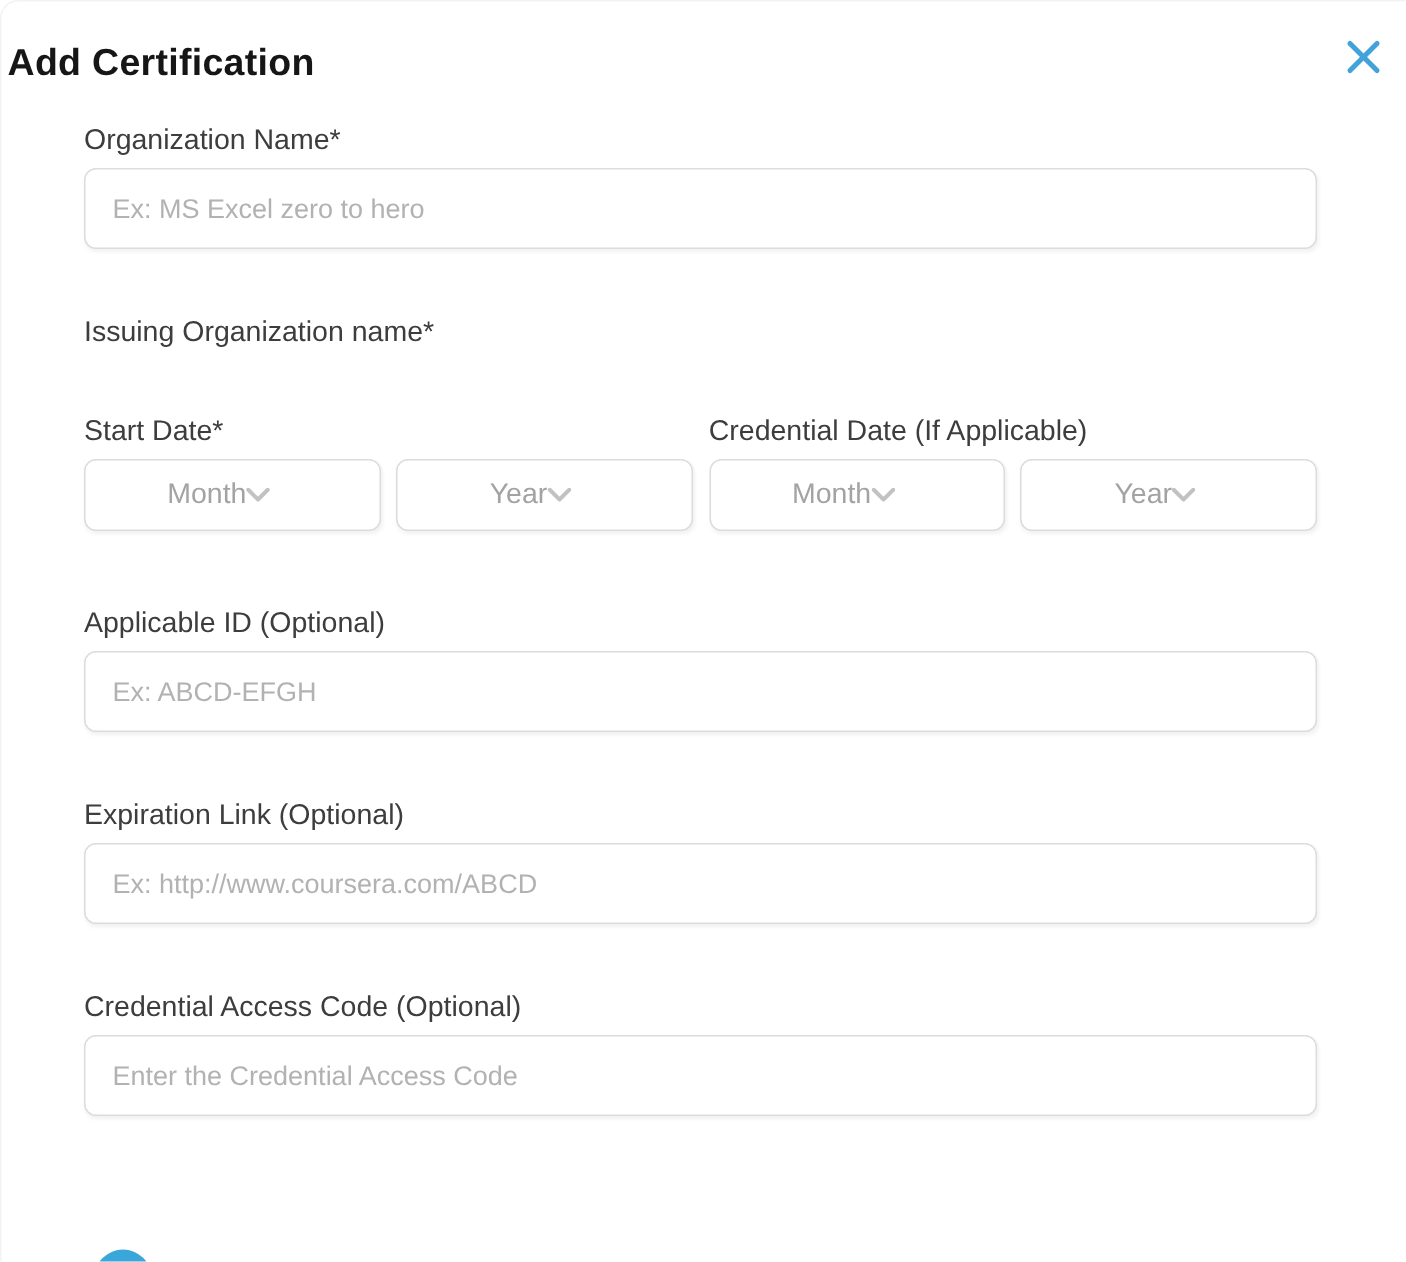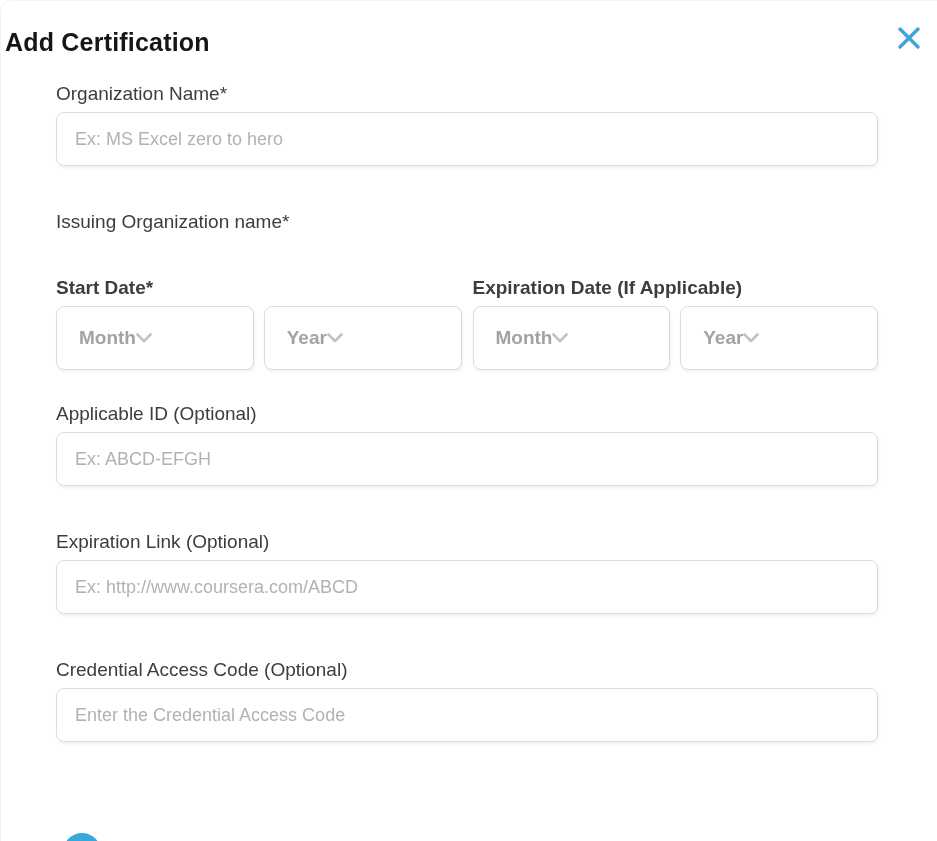--- a/index.html
+++ b/index.html
@@ -39,21 +39,21 @@
     background: transparent;
     border: none;
     padding: 4px;
     cursor: pointer;
     line-height: 0;
   }
   .form-area {
     margin: 26px 59px 0 55px;
   }
   .form-group { margin-bottom: 45px; }
-  .form-group.date-row-group { margin-bottom: 33px; font-weight: bold; }
+  .form-group.date-row-group { margin-bottom: 51px; }
   .field-label {
     display: block;
     font-size: 19px;
     line-height: 21px;
     color: #3d3d3d;
     margin-bottom: 8px;
   }
   .text-input {
     box-sizing: border-box;
     width: 100%;
@@ -77,29 +77,29 @@
     gap: 11px;
   }
   .date-col { flex: 1 1 0; min-width: 0; }
   .select-pair {
     display: flex;
     gap: 10px;
   }
   .select-box {
     box-sizing: border-box;
     flex: 1 1 0;
-    height: 64px;
+    height: 48px;
     border: 1px solid #dcdcdc;
     border-radius: 8px;
     box-shadow: 1px 2px 3px rgba(0,0,0,0.06);
     background: #ffffff;
     display: flex;
     align-items: center;
-    justify-content: flex-start;
-    padding: 0 20px 0 22px;
+    justify-content: center;
+    padding: 0 20px 0 2px;
     cursor: pointer;
   }
   .select-value {
     font-size: 19px;
     color: #a3a3a3;
   }
   .chevron { flex: 0 0 auto; }
   .fab-circle {
     position: absolute;
     left: 62px;
@@ -150,21 +150,21 @@
             </div>
             <div class="select-box" role="button">
               <span class="select-value">Year</span>
               <svg class="chevron" width="16" height="10" viewBox="0 0 16 10">
                 <polyline points="1.5,1.5 8,8 14.5,1.5" fill="none" stroke="#c2c2c2" stroke-width="2.6" stroke-linecap="round" stroke-linejoin="round"></polyline>
               </svg>
             </div>
           </div>
         </div>
         <div class="date-col">
-          <label class="field-label">Expiration Date (If Applicable)</label>
+          <label class="field-label">Credential Date (If Applicable)</label>
           <div class="select-pair">
             <div class="select-box" role="button">
               <span class="select-value">Month</span>
               <svg class="chevron" width="16" height="10" viewBox="0 0 16 10">
                 <polyline points="1.5,1.5 8,8 14.5,1.5" fill="none" stroke="#c2c2c2" stroke-width="2.6" stroke-linecap="round" stroke-linejoin="round"></polyline>
               </svg>
             </div>
             <div class="select-box" role="button">
               <span class="select-value">Year</span>
               <svg class="chevron" width="16" height="10" viewBox="0 0 16 10">

